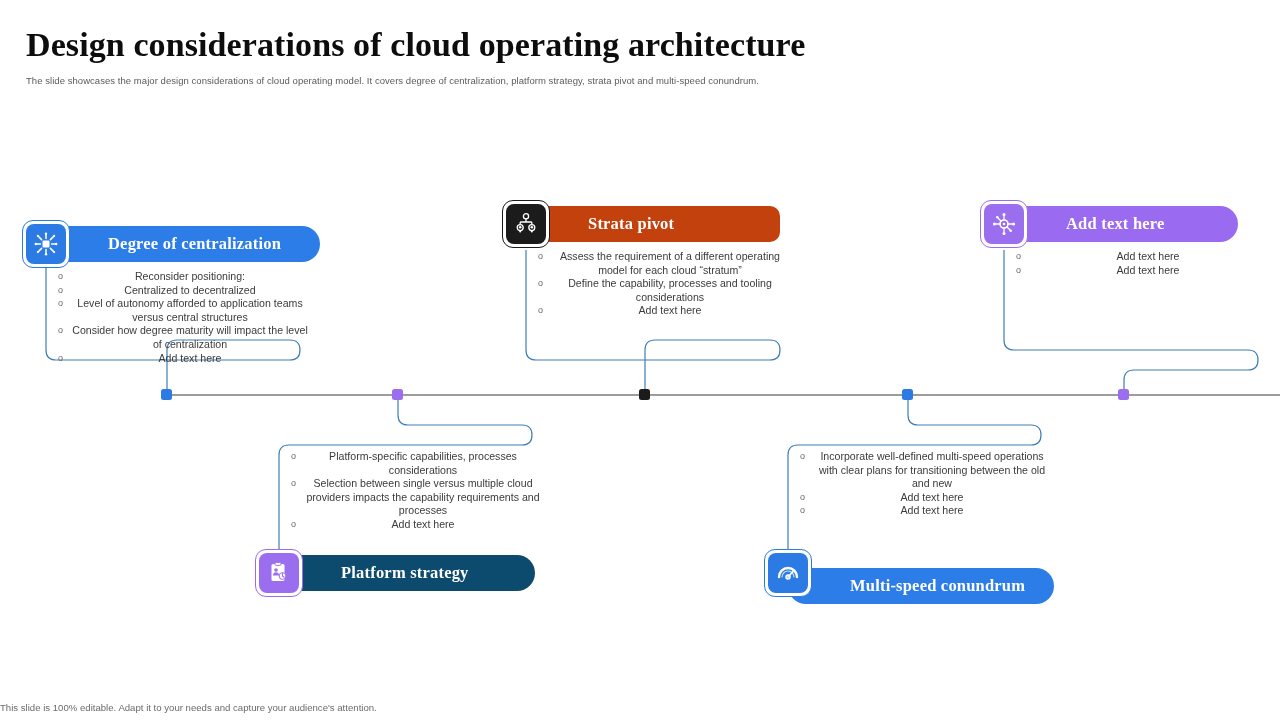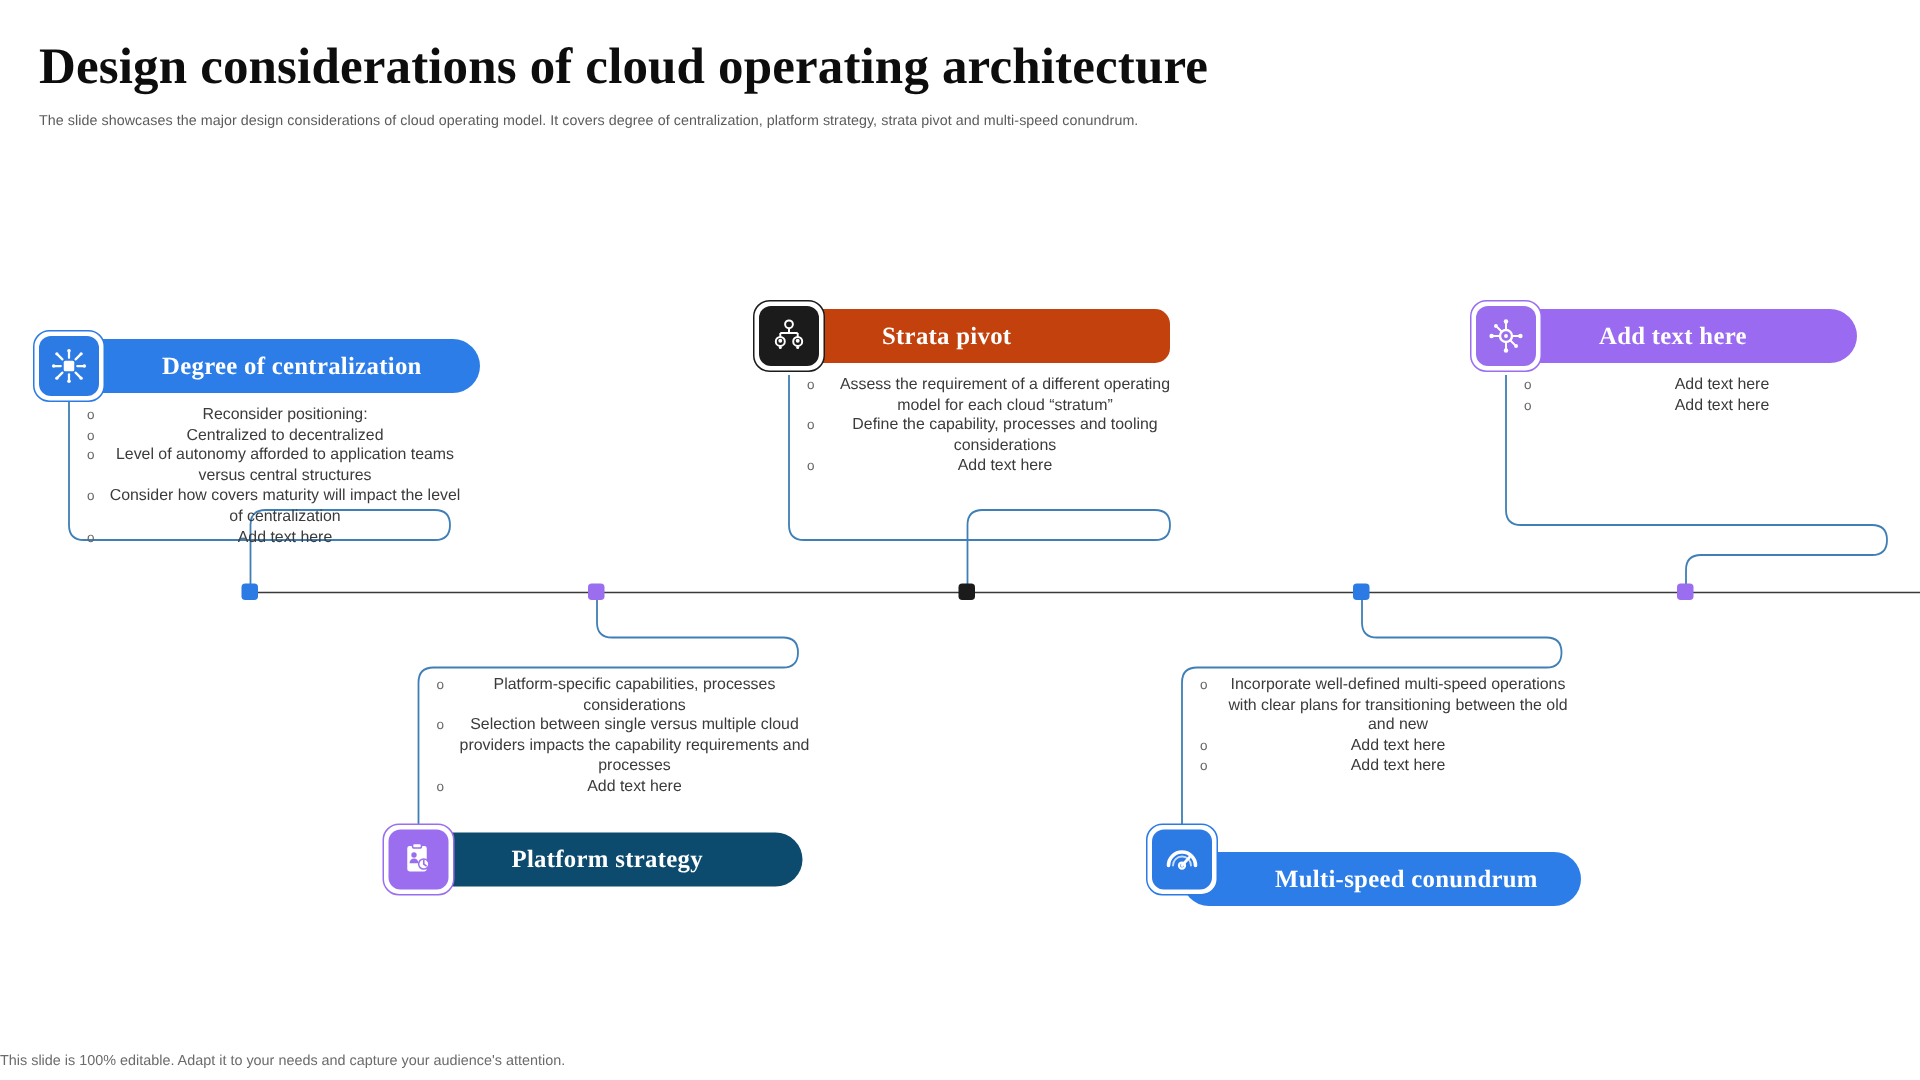--- a/index.html
+++ b/index.html
@@ -148,21 +148,21 @@
       <div class="bullet">
           <span class="mk">o</span>
           <span class="bt">Centralized to decentralized</span>
         </div>
       <div class="bullet">
           <span class="mk">o</span>
           <span class="bt">Level of autonomy afforded to application teams versus central structures</span>
         </div>
       <div class="bullet">
           <span class="mk">o</span>
-          <span class="bt">Consider how covers maturity will impact the level of centralization</span>
+          <span class="bt">Consider how degree maturity will impact the level of centralization</span>
         </div>
       <div class="bullet">
           <span class="mk">o</span>
           <span class="bt">Add  text here</span>
         </div>
     </div>
   </div>
 
   <div class="card" style="left:502px;top:206px;width:280px;">
     <div class="cardhead">

